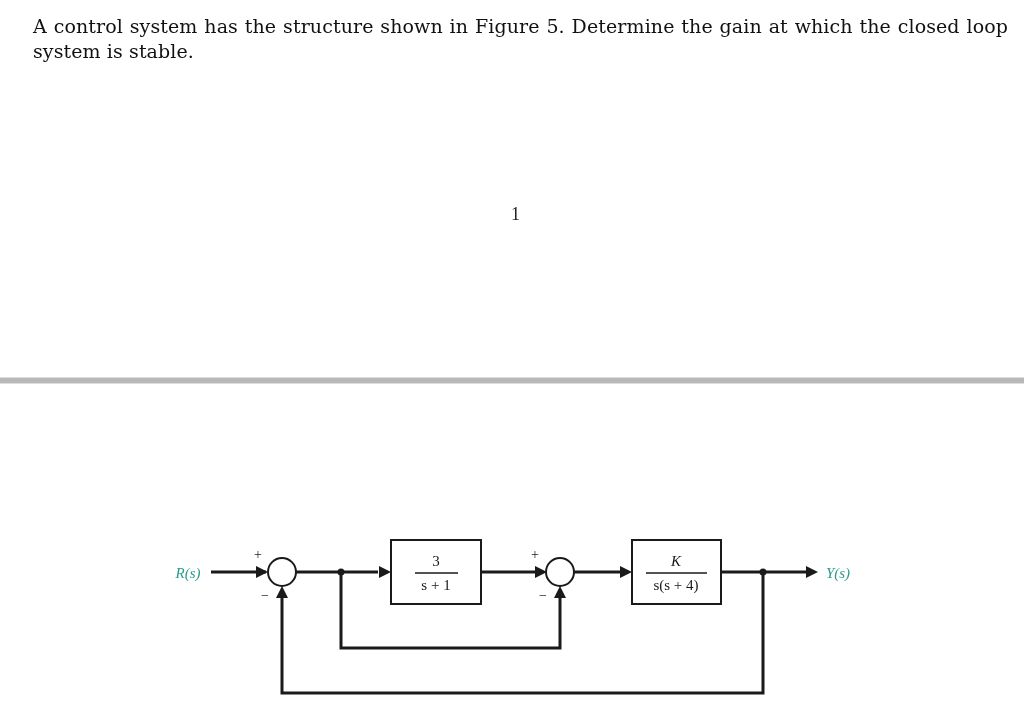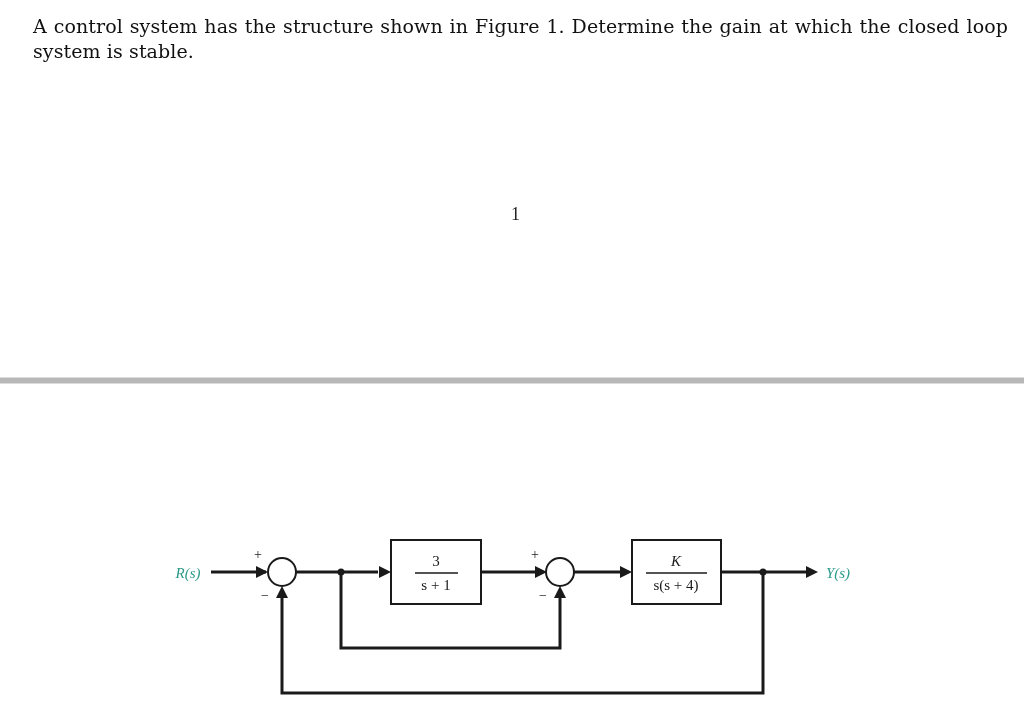--- a/index.html
+++ b/index.html
@@ -19,21 +19,21 @@
       position: absolute; left: 0; top: 377px; width: 1024px; height: 7px;
       background: #b8b8b8; border-top: 1px solid #dcdcdc; border-bottom: 1px solid #dcdcdc;
       box-sizing: border-box;
     }
     svg.diagram { position: absolute; left: 0; top: 0; }
     .lbl { font-family: "Liberation Serif", "DejaVu Serif", serif; }
   </style>
 </head>
 <body>
 
-<div class="problem">A control system has the structure shown in Figure 1. Determine the gain at which the closed loop system is stable.</div>
+<div class="problem">A control system has the structure shown in Figure 5. Determine the gain at which the closed loop system is stable.</div>
 <div class="marker">1</div>
 <div class="separator"></div>
 
 <svg class="diagram" width="1024" height="709" viewBox="0 0 1024 709">
   <defs>
     <marker id="arr" viewBox="0 0 10 10" refX="10" refY="5" markerWidth="6" markerHeight="6" orient="auto-start-reverse" markerUnits="userSpaceOnUse">
       <path d="M0,0 L10,5 L0,10 z" fill="#1a1a1a"></path>
     </marker>
   </defs>
   <g stroke="#1a1a1a" stroke-width="3" fill="none">

